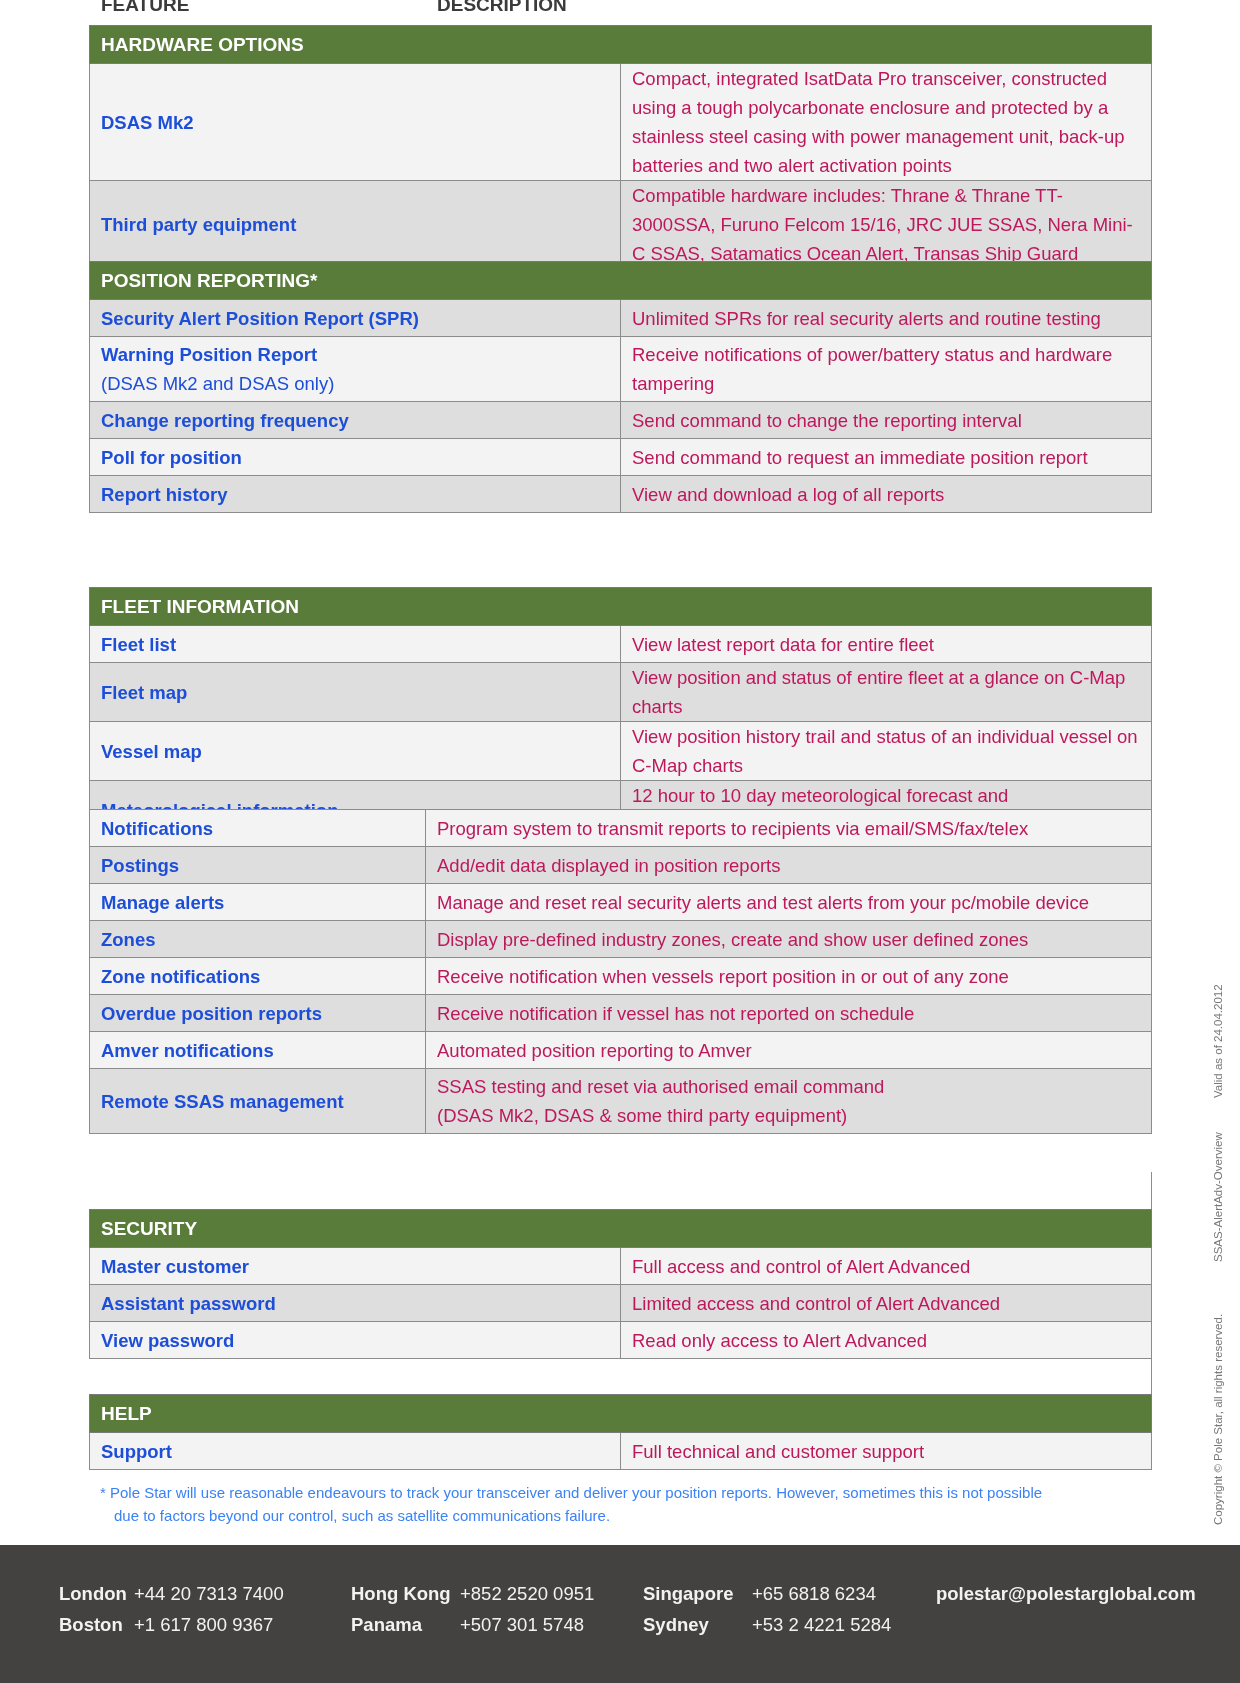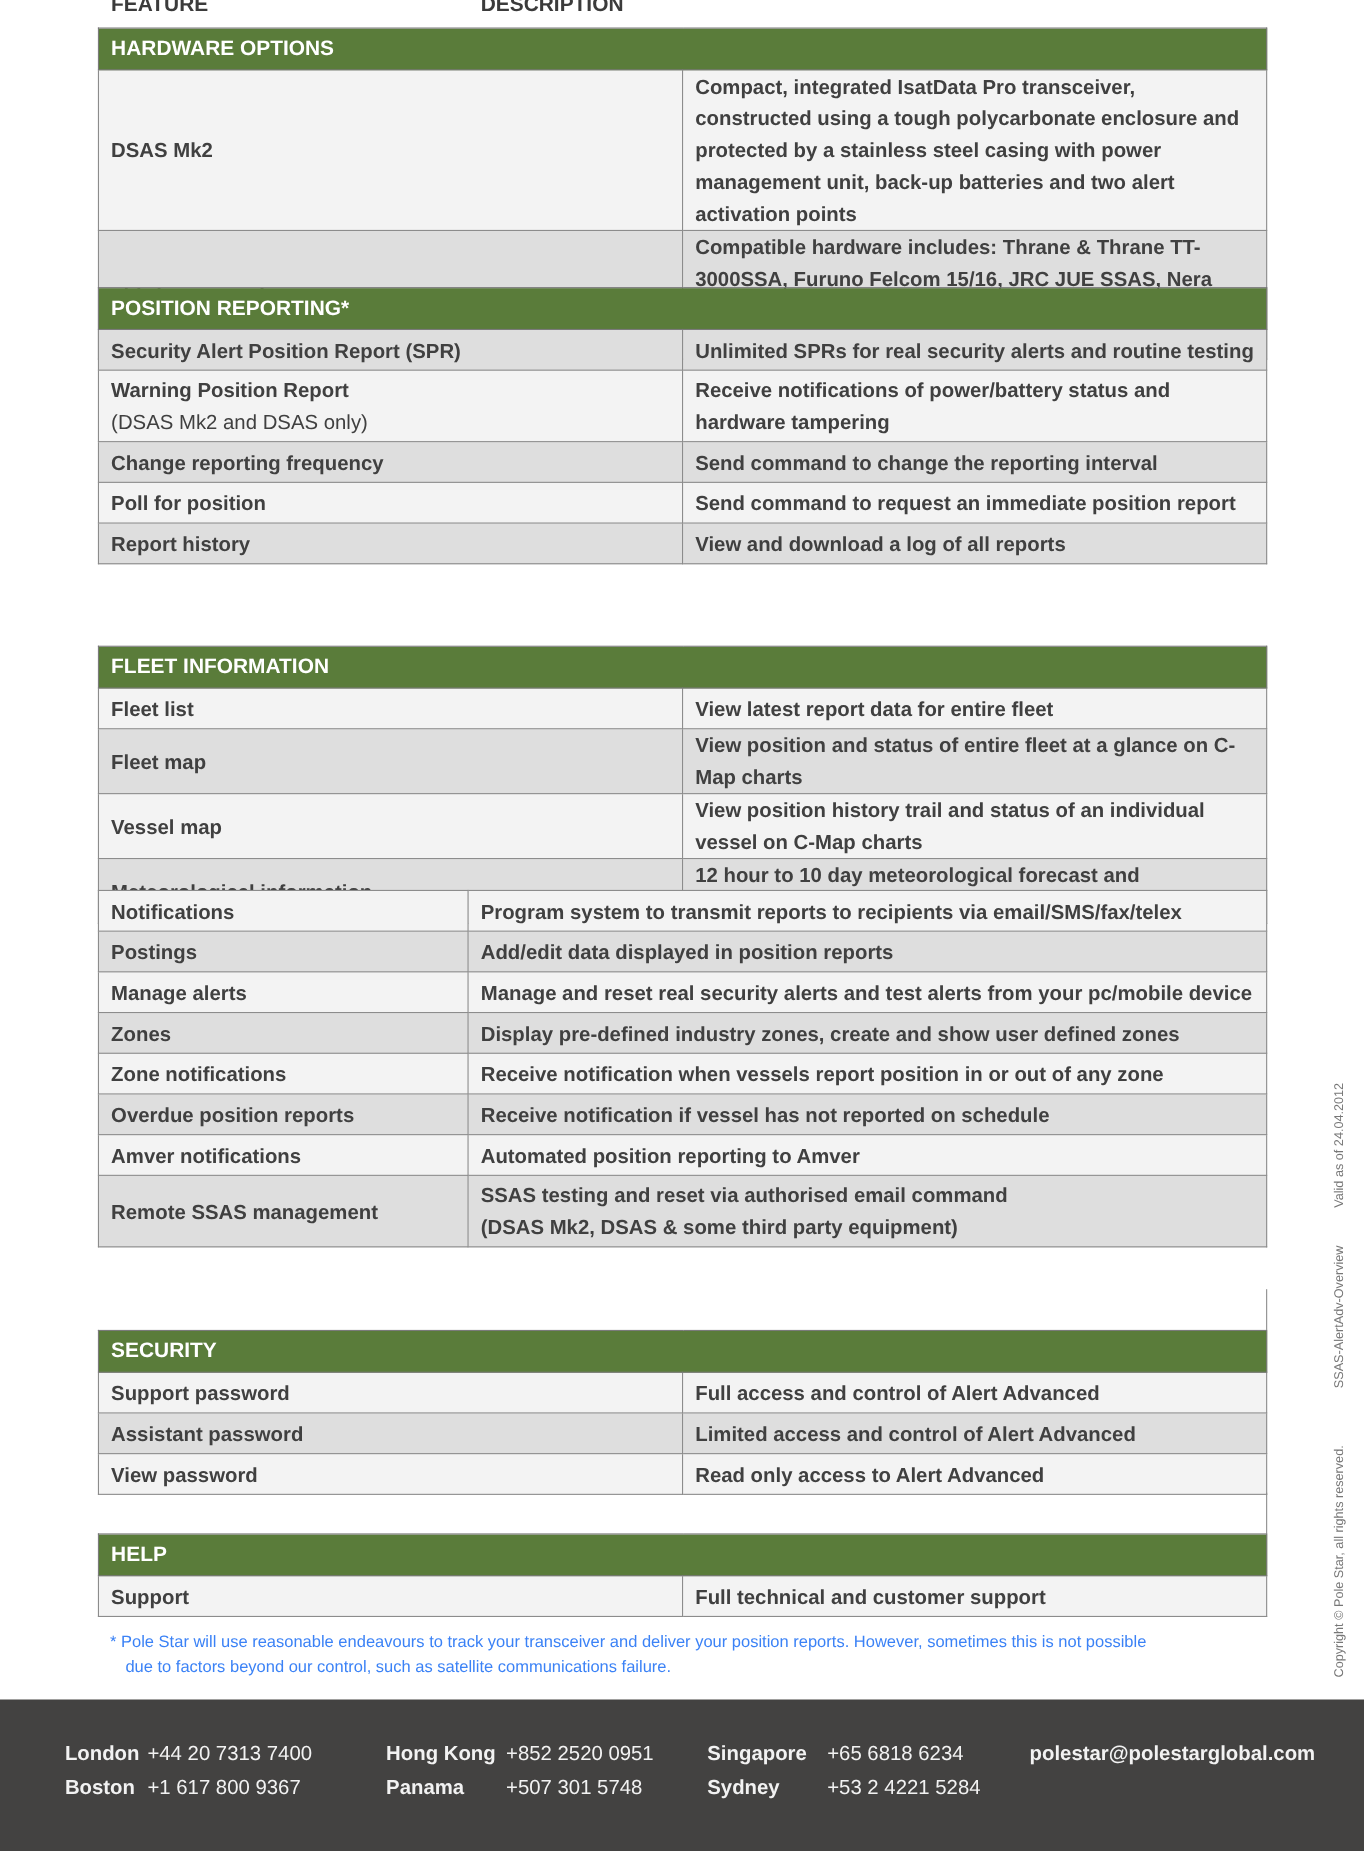--- a/index.html
+++ b/index.html
@@ -9,22 +9,22 @@
     font-family: "Liberation Sans", "DejaVu Sans", sans-serif;
     color: #404040;
   }
   .col-headers { position: absolute; top: -6px; left: 89px; width: 1063px; height: 26px; }
   .col-headers span { position: absolute; top: 0; font-weight: bold; font-size: 19px; color: #3b3b3b; }
   .col-headers .c1 { left: 12px; }
   .col-headers .c2 { left: 348px; }
 
   .section { position: absolute; left: 89px; width: 1063px; border-collapse: collapse; }
   .section table { width: 100%; border-collapse: collapse; table-layout: fixed; }
-  .section td { border: 1px solid #8c8c8c; padding: 0 11px; font-size: 18.5px; line-height: 29px; vertical-align: middle; color: #404040; font-weight: bold; }
-  .section td.f { width: 313px; font-weight: bold; color: #404040; }
+  .section td { border: 1px solid #8c8c8c; padding: 0 11px; font-size: 18.5px; line-height: 29px; vertical-align: middle; color: #be185d; }
+  .section td.f { width: 313px; font-weight: bold; color: #1d4ed8; }
   .section td.f .sub { font-weight: normal; display: block; }
   .section tr.hdr td {
     background: #5a7c3a; color: #ffffff; font-weight: bold; font-size: 19px;
     height: 37px; padding: 0 11px; border-color: #7a7a7a;
   }
   .section tr.odd td { background: #f3f3f3; }
   .section tr.even td { background: #dedede; }
   .section tr.row td { height: 36px; }
   .section tr.row.tall td { height: 64px; }
   .section tr.row.xtall td { height: 95px; }
@@ -169,21 +169,21 @@
 
 <div class="gapline" style="top:1172px; height:37px;"></div>
 
 <div class="section" style="top:1209px;">
   <table>
     <tbody>
         <tr class="hdr">
           <td colspan="2">SECURITY</td>
         </tr>
     <tr class="row odd">
-      <td class="f">Support password</td>
+      <td class="f">Master customer</td>
       <td>Full access and control of Alert Advanced</td>
     </tr>
     <tr class="row even">
       <td class="f">Assistant password</td>
       <td>Limited access and control of Alert Advanced</td>
     </tr>
     <tr class="row odd">
       <td class="f">View password</td>
       <td>Read only access to Alert Advanced</td>
     </tr>

